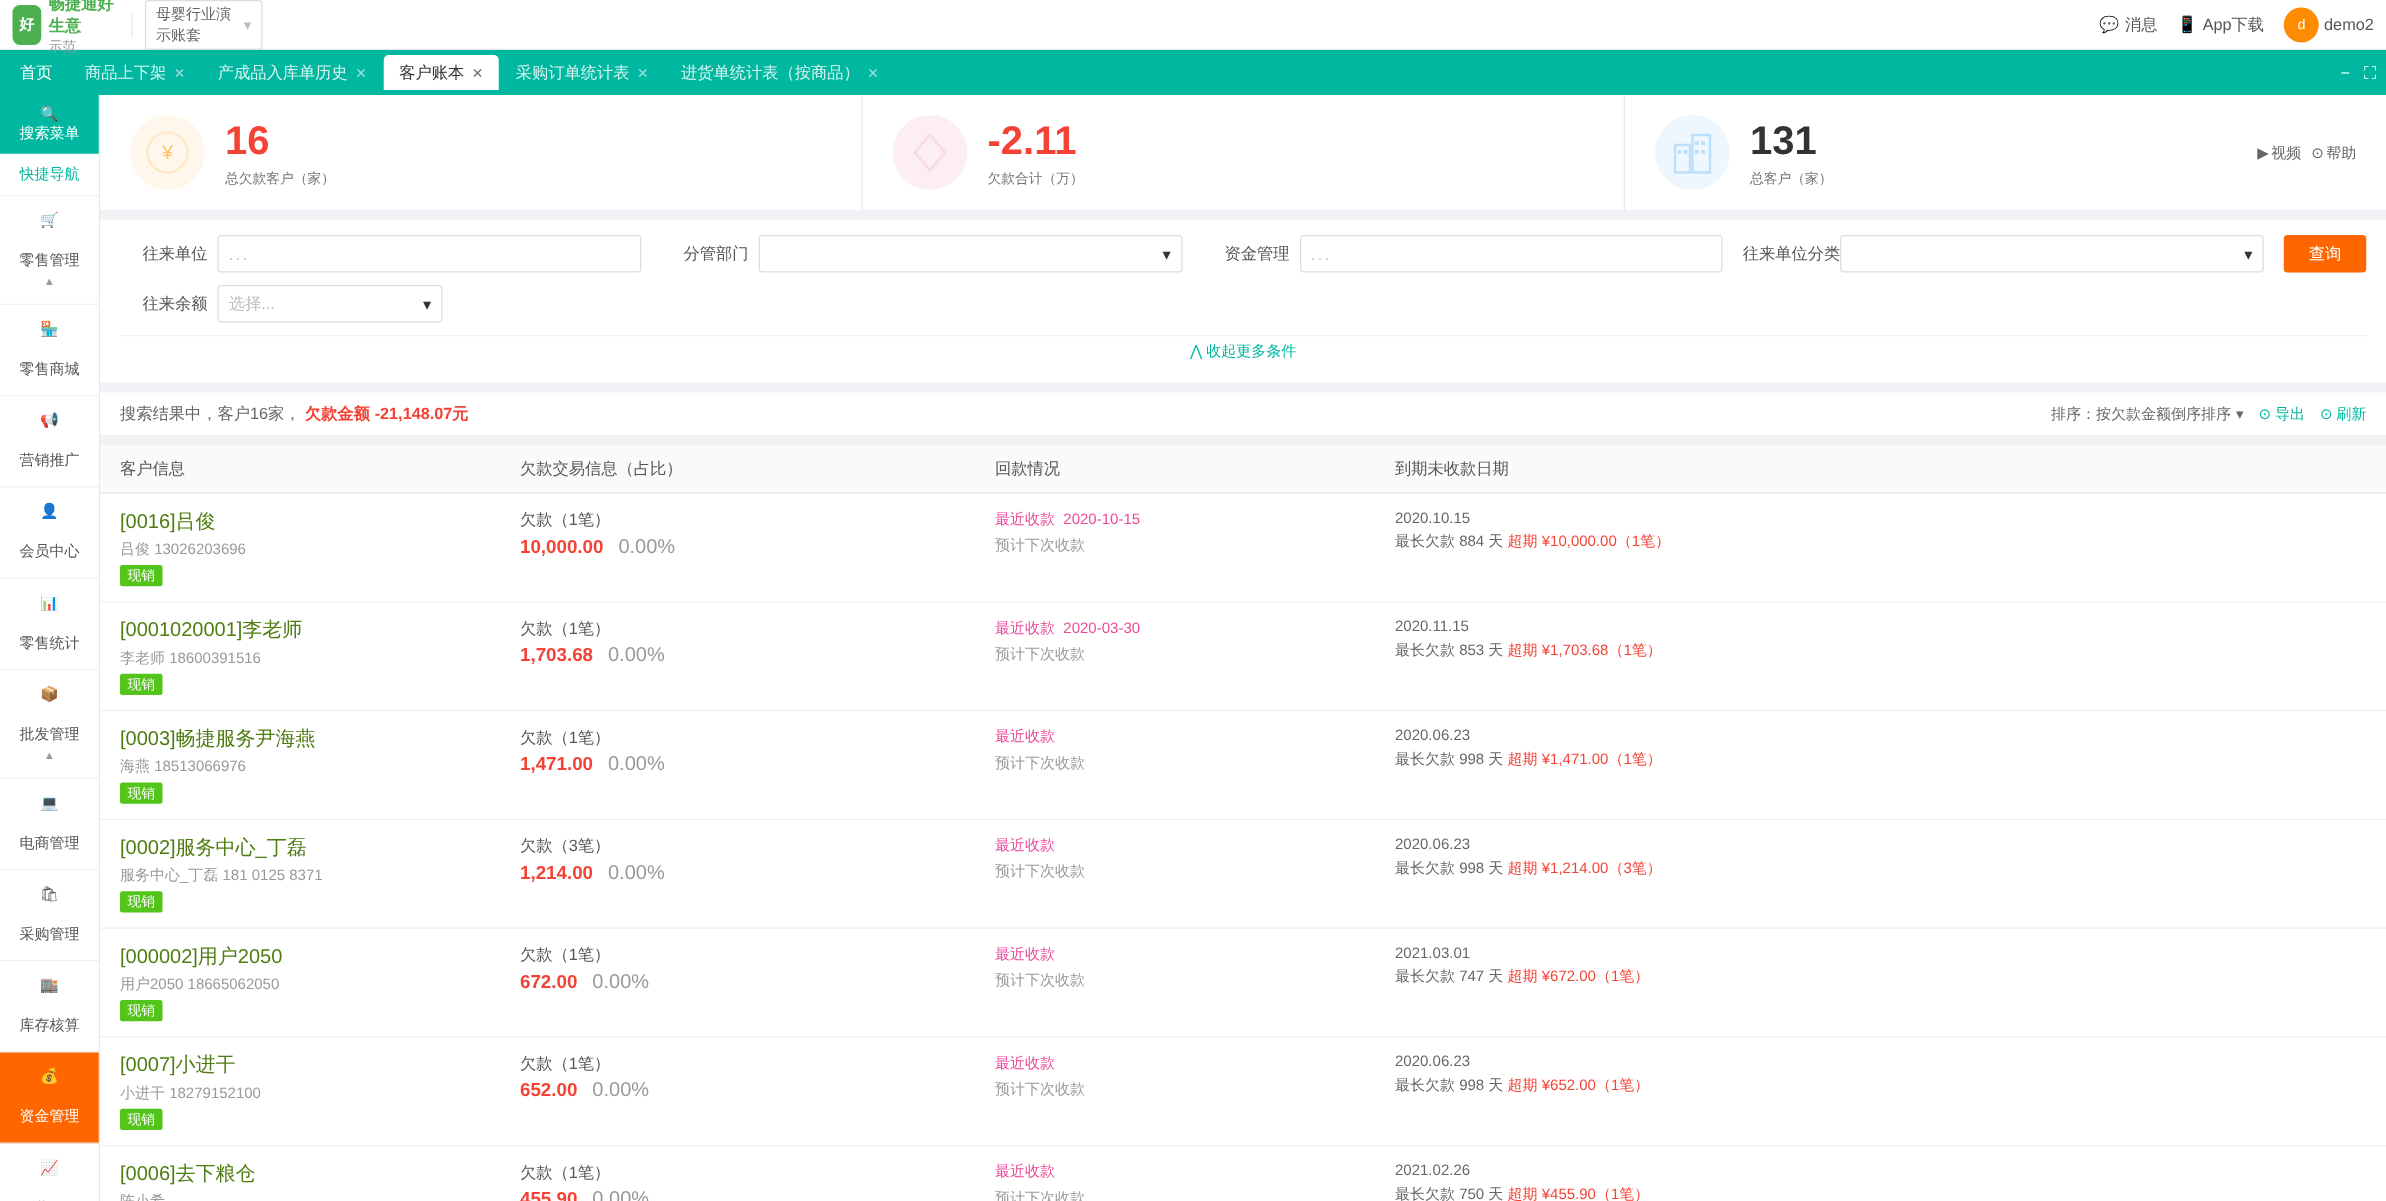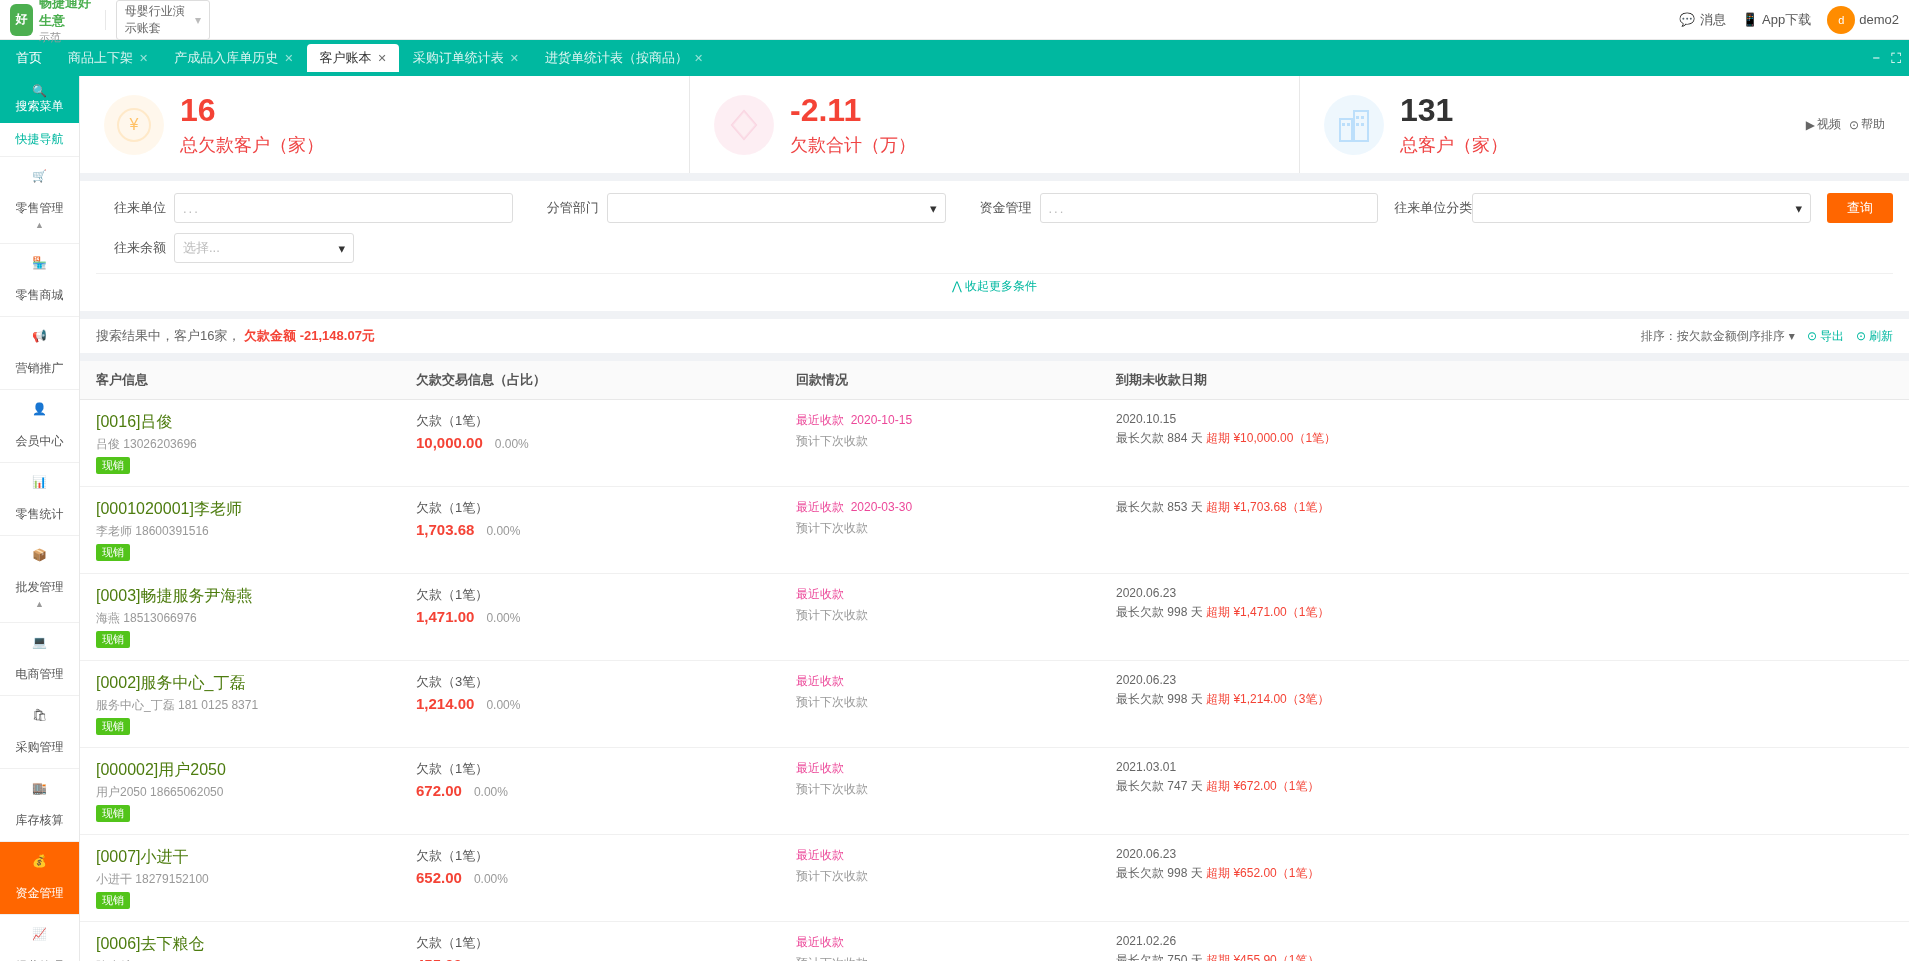--- a/index.html
+++ b/index.html
@@ -40,21 +40,21 @@
     
     .stats-bar { display: flex; background: #fff; margin-bottom: 8px; }
     .stat-item { flex: 1; padding: 16px 24px; display: flex; align-items: center; gap: 16px; border-right: 1px solid #e8e8e8; }
     .stat-icon { width: 60px; height: 60px; border-radius: 50%; display: flex; align-items: center; justify-content: center; font-size: 28px; opacity: 0.6; }
     .stat-icon.orange { background: #fff3e0; color: #ff9800; }
     .stat-icon.pink { background: #fce4ec; color: #e91e63; }
     .stat-icon.blue { background: #e3f2fd; color: #2196f3; }
     .stat-info .number { font-size: 32px; font-weight: bold; }
     .stat-info .number.red { color: #f44336; }
     .stat-info .number.dark { color: #333; font-weight: 900; }
-    .stat-info .label { font-size: 18px; color: #ef4444; margin-top: 4px; }
+    .stat-info .label { font-size: 11px; color: #737373; margin-top: 4px; }
     .stat-actions { margin-left: auto; display: flex; gap: 8px; font-size: 12px; color: #666; align-items: flex-start; }
     .stat-actions span { display: flex; align-items: center; gap: 2px; cursor: pointer; }
 
     
     .filter-area { background: #fff; padding: 12px 16px; margin-bottom: 8px; }
     .filter-row { display: flex; align-items: center; gap: 16px; margin-bottom: 10px; }
     .filter-item { display: flex; align-items: center; gap: 8px; flex: 1; }
     .filter-label { font-size: 13px; color: #555; white-space: nowrap; width: 70px; text-align: right; }
     .filter-input { flex: 1; height: 30px; border: 1px solid #ddd; border-radius: 3px; padding: 0 8px; font-size: 13px; display: flex; align-items: center; justify-content: space-between; cursor: pointer; color: #999; }
     .filter-input .dots { color: #bbb; letter-spacing: 2px; }
@@ -67,29 +67,29 @@
     .result-info { font-size: 13px; color: #666; }
     .result-info span.highlight { color: #f44336; font-weight: bold; }
     .result-actions { display: flex; align-items: center; gap: 12px; font-size: 12px; color: #666; }
     .sort-btn { display: flex; align-items: center; gap: 4px; cursor: pointer; }
     .action-btn { display: flex; align-items: center; gap: 3px; cursor: pointer; }
     .action-btn.export { color: #00b8a0; }
     .action-btn.refresh { color: #00b8a0; }
 
     
     .data-table { background: #fff; }
-    .table-header { display: grid; grid-template-columns: 320px 380px 320px 1fr; padding: 10px 16px; background: #fafafa; border-bottom: 1px solid #e8e8e8; font-size: 13px; color: #555; font-weight: bold; }
+    .table-header { display: grid; grid-template-columns: 320px 380px 320px 1fr; padding: 10px 16px; background: #fafafa; border-bottom: 1px solid #e8e8e8; font-size: 13px; color: #555; font-weight: normal; }
     .table-row { display: grid; grid-template-columns: 320px 380px 320px 1fr; padding: 12px 16px; border-bottom: 1px solid #f0f0f0; }
     .customer-info .name { font-size: 16px; color: #4d7c0f; cursor: pointer; margin-bottom: 3px; }
     .customer-info .contact { font-size: 12px; color: #999; margin-bottom: 4px; }
     .tag { display: inline-block; padding: 1px 6px; border-radius: 2px; font-size: 11px; color: white; }
     .tag.green { background: #52c41a; }
     .debt-info .count { font-size: 13px; color: #555; margin-bottom: 4px; }
     .debt-info .amount { font-size: 15px; color: #f44336; font-weight: bold; margin-bottom: 2px; }
-    .debt-info .ratio { font-size: 12px; color: #999; }
+    .debt-info .ratio { font-size: 16px; color: #999; }
     .repay-info { font-size: 12px; color: #666; }
     .repay-info .date { color: #ec4899; }
     .repay-info .next { color: #999; margin-top: 4px; }
     .due-info { font-size: 12px; color: #666; }
     .due-info .date { margin-bottom: 4px; }
     .due-info .overdue { color: #f44336; font-size: 12px; }
 
     
     ::-webkit-scrollbar { width: 6px; height: 6px; }
     ::-webkit-scrollbar-track { background: #f1f1f1; }
@@ -392,20 +392,21 @@
           <div style="display:flex;align-items:baseline;gap:12px;">
             <div class="amount">1,703.68</div>
             <div class="ratio">0.00%</div>
           </div>
         </div>
         <div class="repay-info">
           <div class="date"><span>最近收款</span>&nbsp;&nbsp;<span>2020-03-30</span></div>
           <div class="next">预计下次收款</div>
         </div>
         <div class="due-info">
+          <div class="date">2020.11.15</div>
           <div><span style="color:#666;">最长欠款 853 天</span>&nbsp;<span class="overdue">超期 ¥1,703.68（1笔）</span></div>
         </div>
       </div>
 
       <div class="table-row">
         <div class="customer-info">
           <div class="name">[0003]畅捷服务尹海燕</div>
           <div class="contact">海燕 18513066976</div>
           <span class="tag green">现销</span>
         </div>

